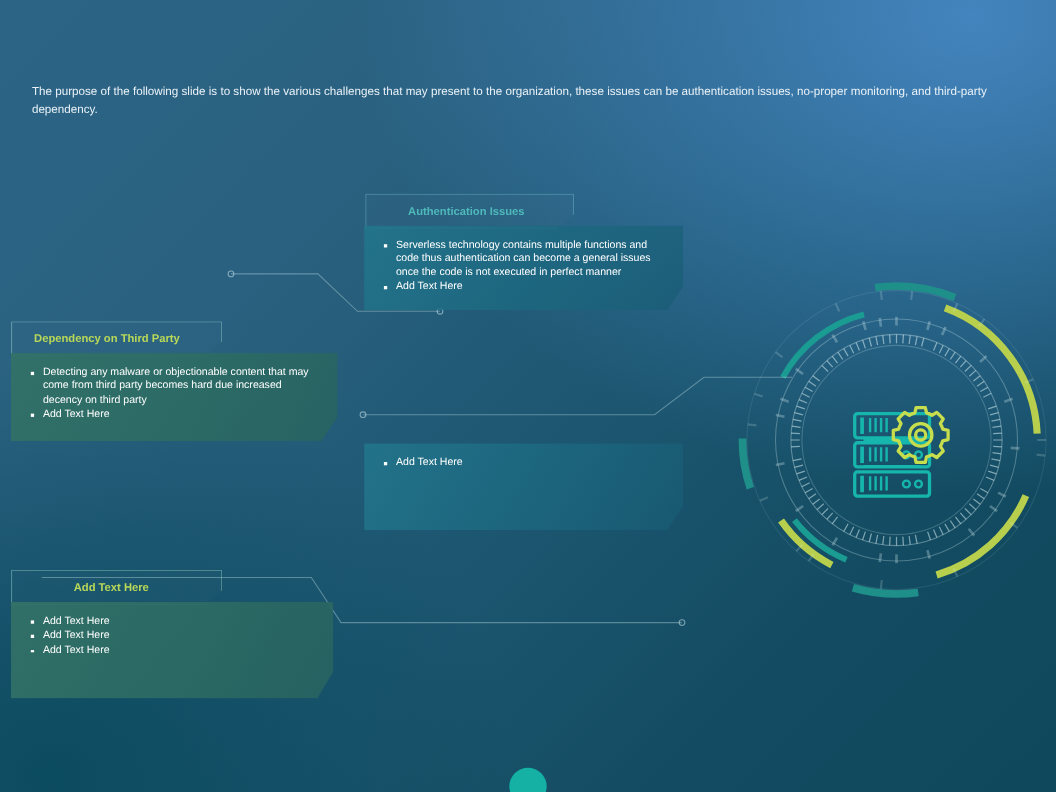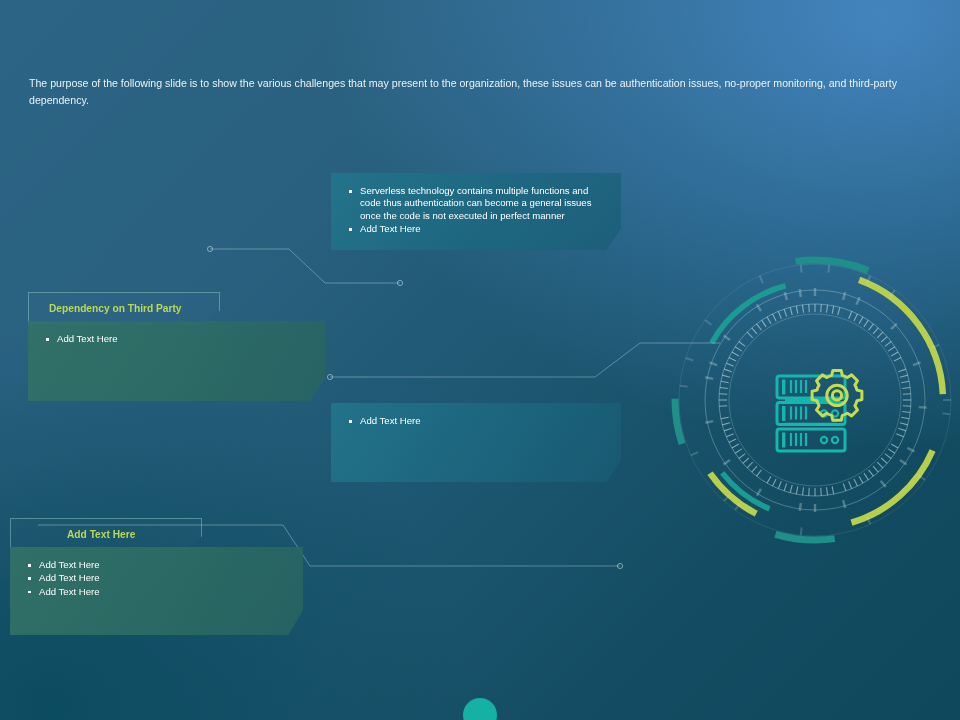--- a/index.html
+++ b/index.html
@@ -128,21 +128,21 @@
     -webkit-clip-path: polygon(0 0, 100% 0, 100% 72%, 95% 100%, 0 100%);
     clip-path: polygon(0 0, 100% 0, 100% 72%, 95% 100%, 0 100%);
   }
 
   
   #card-auth      { left: 331px; top: 176px; width: 290px; }
   #card-auth .card-head     { width: 190px; margin-left: 1px; }
   #card-auth .card-head-label { margin-left: 38px; }
   #card-auth .card-body     { margin-top: -3px; width: 290px; min-height: 77px; }
 
-  #card-dependency { left: 28px; top: 292px; width: 297px; }
+  #card-dependency { left: 10px; top: 292px; width: 297px; }
   #card-dependency .card-head   { width: 192px; }
   #card-dependency .card-head-label { margin-left: 20px; }
   #card-dependency .card-body   { margin-top: -3px; width: 297px; min-height: 80px; }
 
   #card-monitoring { left: 331px; top: 406px; width: 290px; }
   #card-monitoring .card-head   { width: 190px; margin-left: 1px; }
   #card-monitoring .card-head-label { margin-left: 12px; }
   #card-monitoring .card-body   { margin-top: -3px; width: 290px; min-height: 79px; }
 
   #card-add       { left: 10px; top: 518px; width: 293px; }
@@ -387,34 +387,38 @@
       <circle cx="330" cy="377" r="2.6" fill="none" stroke="rgba(200,230,235,0.55)"></circle>
 
       <path d="M 38,525 L 283,525 L 310,566 L 620,566"></path>
       <circle cx="620" cy="566" r="2.6" fill="none" stroke="rgba(200,230,235,0.55)"></circle>
     </g>
   </svg>
 
   <div id="subtitle">The purpose of the following slide is to show the various challenges that may present to the  organization, these issues can be authentication issues, no-proper monitoring, and third-party dependency.</div>
 
   <div class="card card-blue" id="card-auth">
+    <div class="card-head">
+      <span class="card-head-label">Authentication Issues</span>
+    </div>
     <div class="card-body">
       <ul>
         <li>Serverless technology contains multiple functions and code thus authentication can become a general issues once the code is not executed in perfect manner</li>
         <li>Add Text Here</li>
       </ul>
     </div>
   </div>
 
   <div class="card card-green" id="card-dependency">
     <div class="card-head">
       <span class="card-head-label">Dependency on Third Party</span>
     </div>
     <div class="card-body">
       <ul>
+        <li>Detecting any malware or objectionable content that may come from third party becomes hard due increased decency on third party</li>
         <li>Add Text Here</li>
       </ul>
     </div>
   </div>
 
   <div class="card card-blue" id="card-monitoring">
     <div class="card-body">
       <ul>
         <li>Add Text Here</li>
       </ul>

